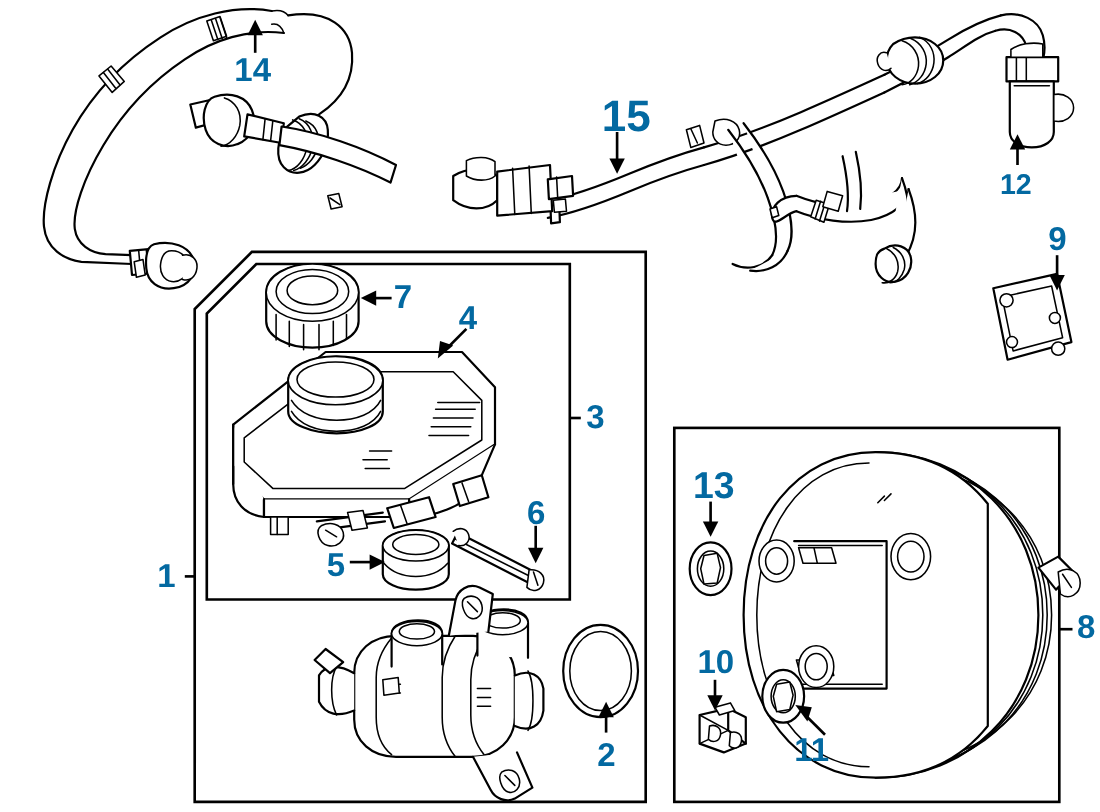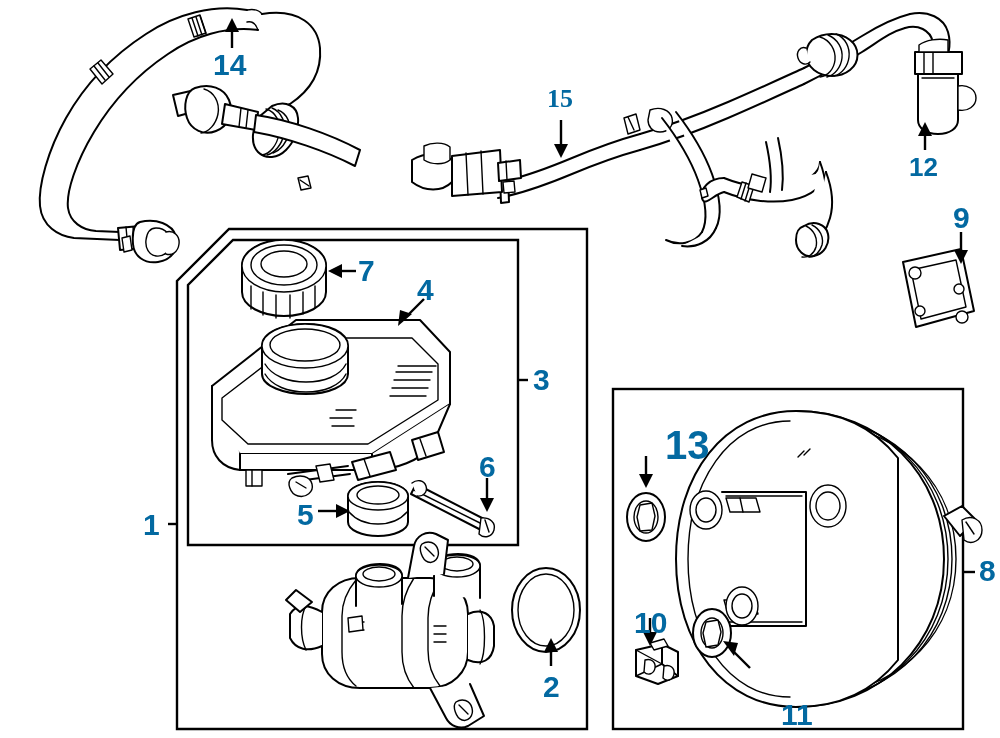--- a/index.html
+++ b/index.html
@@ -428,20 +428,20 @@
 
   <div class="callout" style="left:143px;top:510px;font-size:30px;">1</div>
   <div class="callout" style="left:543px;top:672px;font-size:30px;">2</div>
   <div class="callout" style="left:533px;top:365px;font-size:30px;">3</div>
   <div class="callout" style="left:417px;top:275px;font-size:30px;">4</div>
   <div class="callout" style="left:297px;top:500px;font-size:30px;">5</div>
   <div class="callout" style="left:479px;top:452px;font-size:30px;">6</div>
   <div class="callout" style="left:358px;top:256px;font-size:30px;">7</div>
   <div class="callout" style="left:979px;top:556px;font-size:30px;">8</div>
   <div class="callout" style="left:953px;top:203px;font-size:30px;">9</div>
-  <div class="callout" style="left:634px;top:588px;font-size:30px;margin-top:20px;">10</div>
-  <div class="callout" style="left:781px;top:668px;font-size:30px;margin-top:32px;">11</div>
-  <div class="callout" style="left:665px;top:425px;font-size:40px;">13</div>
+  <div class="callout" style="left:634px;top:588px;font-size:30px;">10</div>
+  <div class="callout" style="left:722px;top:668px;font-size:30px;">11</div>
+  <div class="callout" style="left:630px;top:425px;font-size:34px;">13</div>
   <div class="callout" style="left:909px;top:154px;font-size:26px;">12</div>
   <div class="callout" style="left:213px;top:50px;font-size:30px;">14</div>
-  <div class="callout" style="left:547px;top:86px;font-size:26px;font-family:Liberation Serif, serif;">15</div>
+  <div class="callout" style="left:547px;top:86px;font-size:40px;">15</div>
 
 </div>
 
 </body></html>

